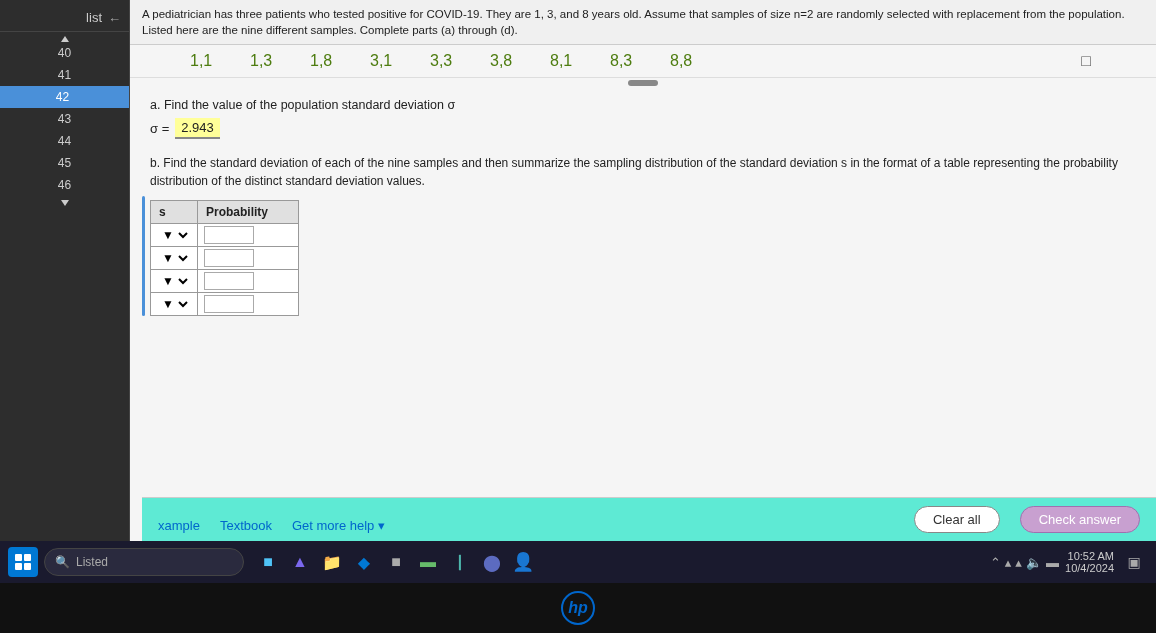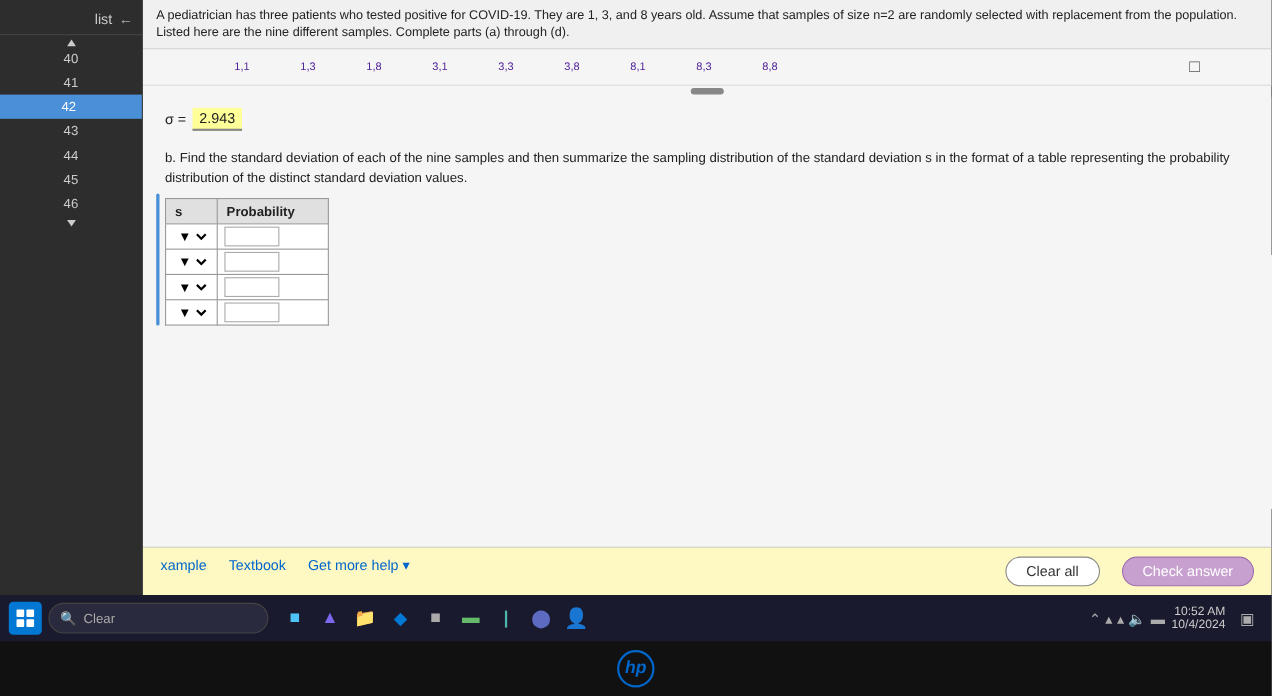--- a/index.html
+++ b/index.html
@@ -104,24 +104,23 @@
       display: flex;
       align-items: center;
       padding: 6px 60px;
       background: #f5f5f5;
       border-bottom: 1px solid #ddd;
       gap: 0;
       justify-content: flex-start;
     }
 
     .sample-value {
-      color: #4c1d95;
-      font-size: 10px;
+      color: #4d7c0f;
+      font-size: 16px;
       min-width: 60px;
-      text-align: center;
     }
 
     .expand-btn {
       margin-left: auto;
       width: 20px;
       height: 20px;
       background: none;
       border: none;
       cursor: pointer;
       color: #555;
@@ -239,25 +238,26 @@
     .prob-table input[type="text"] {
       border: 1px solid #aaa;
       width: 50px;
       font-size: 12px;
       padding: 1px 3px;
     }
 
     
     .bottom-bar {
       display: flex;
-      align-items: flex-start;
+      align-items: flex-end;
       padding: 8px 16px;
-      background: #fef9c3;
+      background: #5eead4;
       border-top: 1px solid #ccc;
       gap: 20px;
+      margin-left: 12px;
     }
 
     .bottom-link {
       font-size: 13px;
       color: #0066cc;
       cursor: pointer;
       text-decoration: none;
     }
 
     .spacer { flex: 1; }
@@ -467,20 +467,21 @@
         <button class="expand-btn">□</button>
       </div>
 
       <div class="scroll-hint">
         <div class="scroll-dots"></div>
       </div>
 
       <div class="problem-content">
 
         <div class="part-a">
+          <div class="part-label">a. Find the value of the population standard deviation σ</div>
           <div class="answer-display">
             <span class="sigma-label">σ =</span>
             <span class="answer-value">2.943</span>
           </div>
         </div>
 
         <div class="part-b">
           <div class="part-b-text">b. Find the standard deviation of each of the nine samples and then summarize the sampling distribution of the standard deviation s in the format of a table representing the probability distribution of the distinct standard deviation values.</div>
 
           
@@ -562,21 +563,21 @@
       <div class="taskbar-grid">
         <div class="taskbar-grid-cell"></div>
         <div class="taskbar-grid-cell"></div>
         <div class="taskbar-grid-cell"></div>
         <div class="taskbar-grid-cell"></div>
       </div>
     </div>
 
     <div class="taskbar-search">
       <span class="taskbar-search-icon">🔍</span>
-      <span class="taskbar-search-text">Clear</span>
+      <span class="taskbar-search-text">Listed</span>
     </div>
 
     <div class="taskbar-icons">
       <div class="taskbar-icon" style="color:#4fc3f7;">■</div>
       <div class="taskbar-icon" style="color:#7b68ee;">▲</div>
       <div class="taskbar-icon" style="color:#f9a825;">📁</div>
       <div class="taskbar-icon" style="color:#0078d4;">◆</div>
       <div class="taskbar-icon" style="color:#aaa;">■</div>
       <div class="taskbar-icon" style="color:#66bb6a;">▬</div>
       <div class="taskbar-icon" style="color:#4db6ac; font-size:13px;">┃</div>

